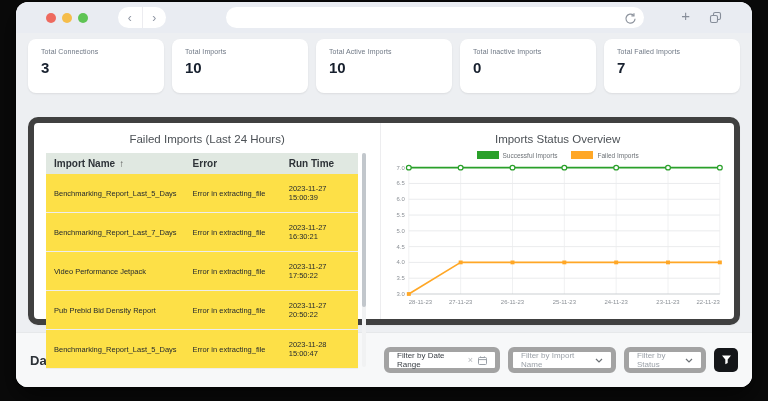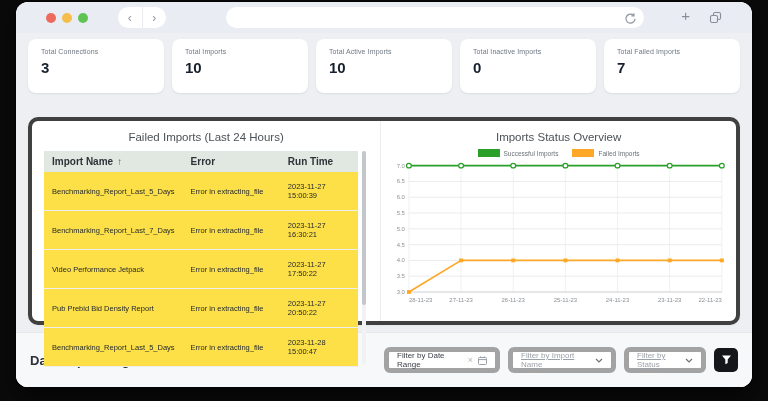--- a/index.html
+++ b/index.html
@@ -32,21 +32,21 @@
   
   .content { flex:1; background:#edeff2; display:flex; flex-direction:column; }
 
   .cards { display:flex; gap:8px; padding:6px 12px 0; }
   .card { flex:1; background:#fff; border-radius:8px; height:54px; padding:9px 13px;
           box-shadow:0 1px 2px rgba(0,0,0,.08); }
   .card-label { font-size:7px; color:#6f7885; letter-spacing:.1px; }
   .card-value { font-size:15px; font-weight:bold; color:#17202e; margin-top:4px; }
 
   .panel { margin:24px 12px 0; height:208px; background:#fff; border-radius:10px;
-           border:4px solid #404040; box-shadow:0 1px 2px rgba(0,0,0,.04); display:flex; }
+           border:6px solid #404040; box-shadow:0 1px 2px rgba(0,0,0,.04); display:flex; }
   .panel-left  { width:49.6%; border-right:1px solid #ededef; padding:10px 12px 8px; }
   .panel-right { width:50.4%; padding:10px 8px 4px; }
   .panel-title { text-align:center; font-size:11.5px; color:#4c5156; }
 
   .table-wrap { position:relative; margin-top:8px; padding-right:10px; }
   table { width:100%; border-collapse:collapse; }
   th { background:#e0e8e1; font-size:10px; font-weight:bold; color:#2e3338;
        text-align:left; padding:5px 8px; }
   td { font-size:7.5px; font-weight:normal; color:#24292e; padding:10px 8px;
        border-bottom:1px solid #ededee; background:#fde047; }
@@ -65,21 +65,21 @@
   
   .footer { margin-top:auto; height:55px; flex:0 0 55px; background:#f7f8f9; border-top:1px solid #e6e8ea;
             display:flex; align-items:center; padding:0 14px; }
   .footer-title { font-size:13px; font-weight:bold; color:#2c3137; }
   .filters { margin-left:auto; display:flex; gap:8px; align-items:center; }
   .f-input { height:26px; background:#fff; border:5px solid #a3a3a3; border-radius:6px;
              display:flex; align-items:center; padding:0 8px; gap:5px; }
   .f-date { width:116px; }
   .f-date .f-text { font-size:8px; color:#3a3f45; flex:1; }
   .f-clear { font-size:9px; color:#b4b8bc; line-height:1; }
-  .f-select { font-size:8px; color:#9ba1a8;text-decoration:underline; }
+  .f-select { font-size:8px; color:#9ba1a8; }
   .f-name { width:108px; } .f-status { width:82px; }
   .f-select .f-text { flex:1; }
   .filter-btn { width:24px; height:24px; background:#141619; border-radius:5px;
                 display:flex; align-items:center; justify-content:center; }
 </style>
 </head>
 <body>
 
 <div class="window">
 

